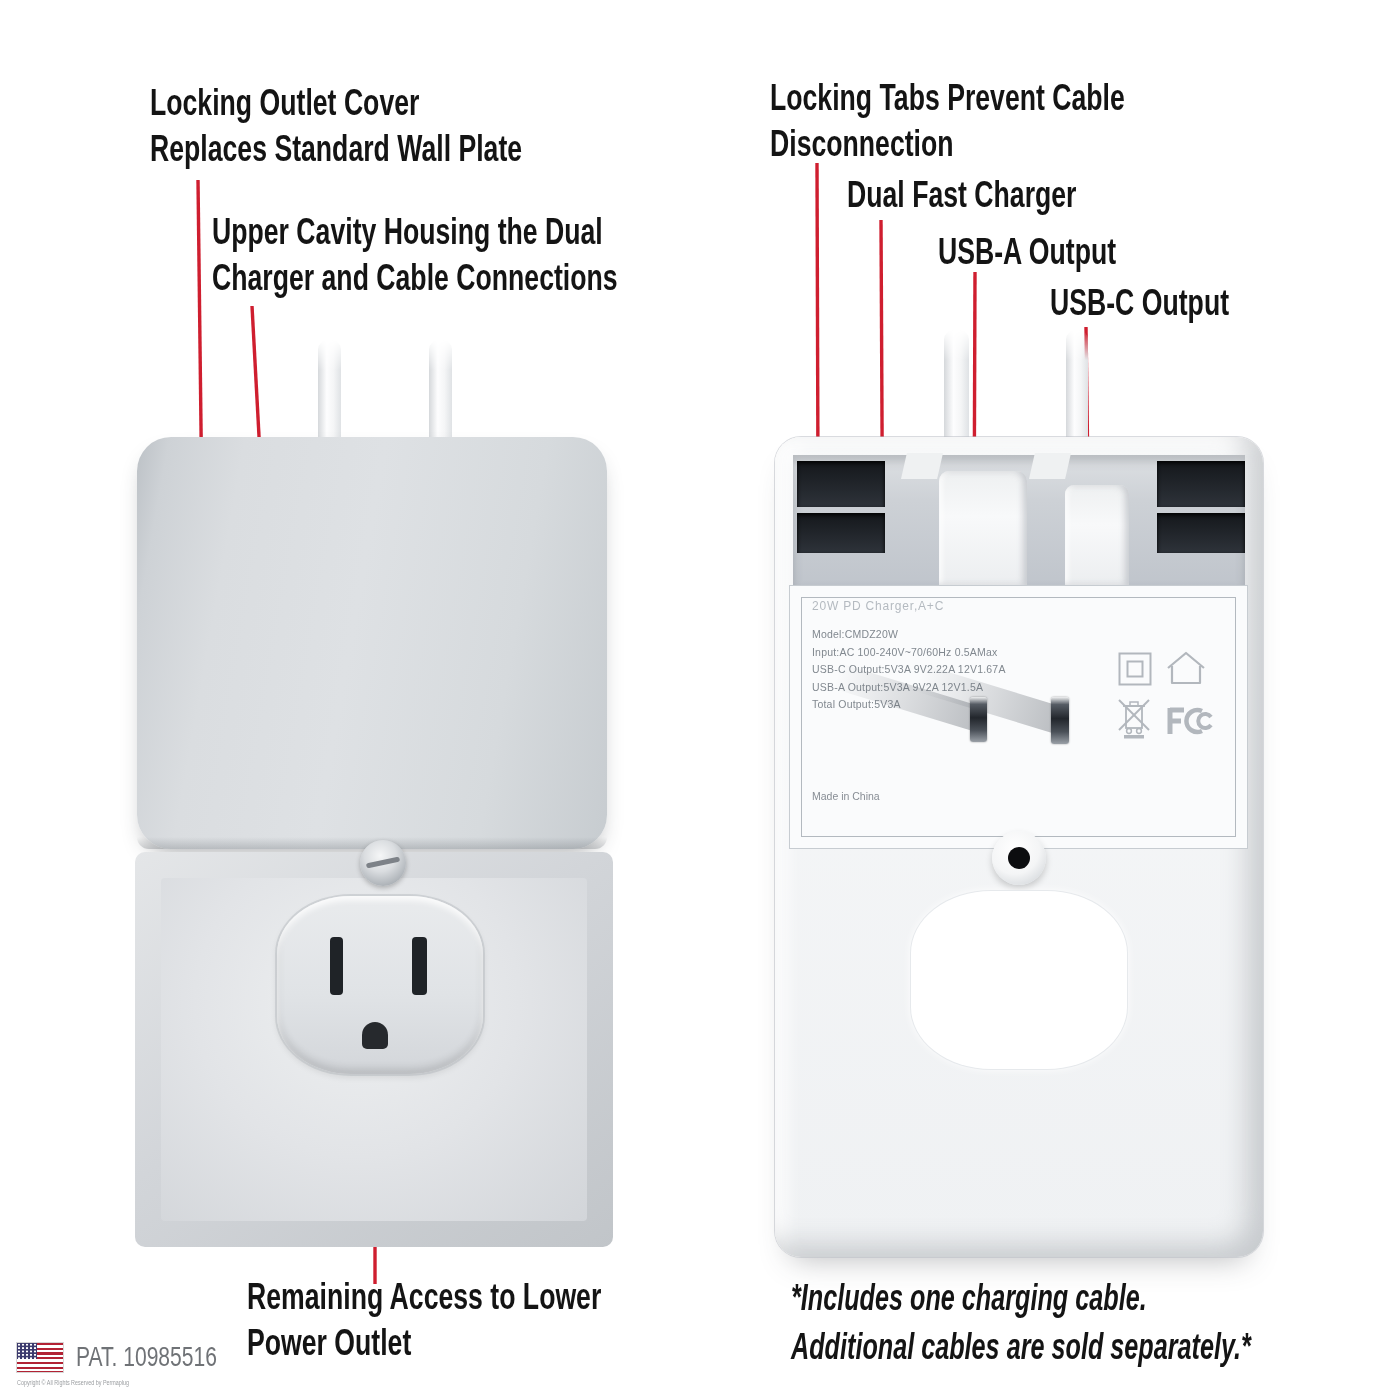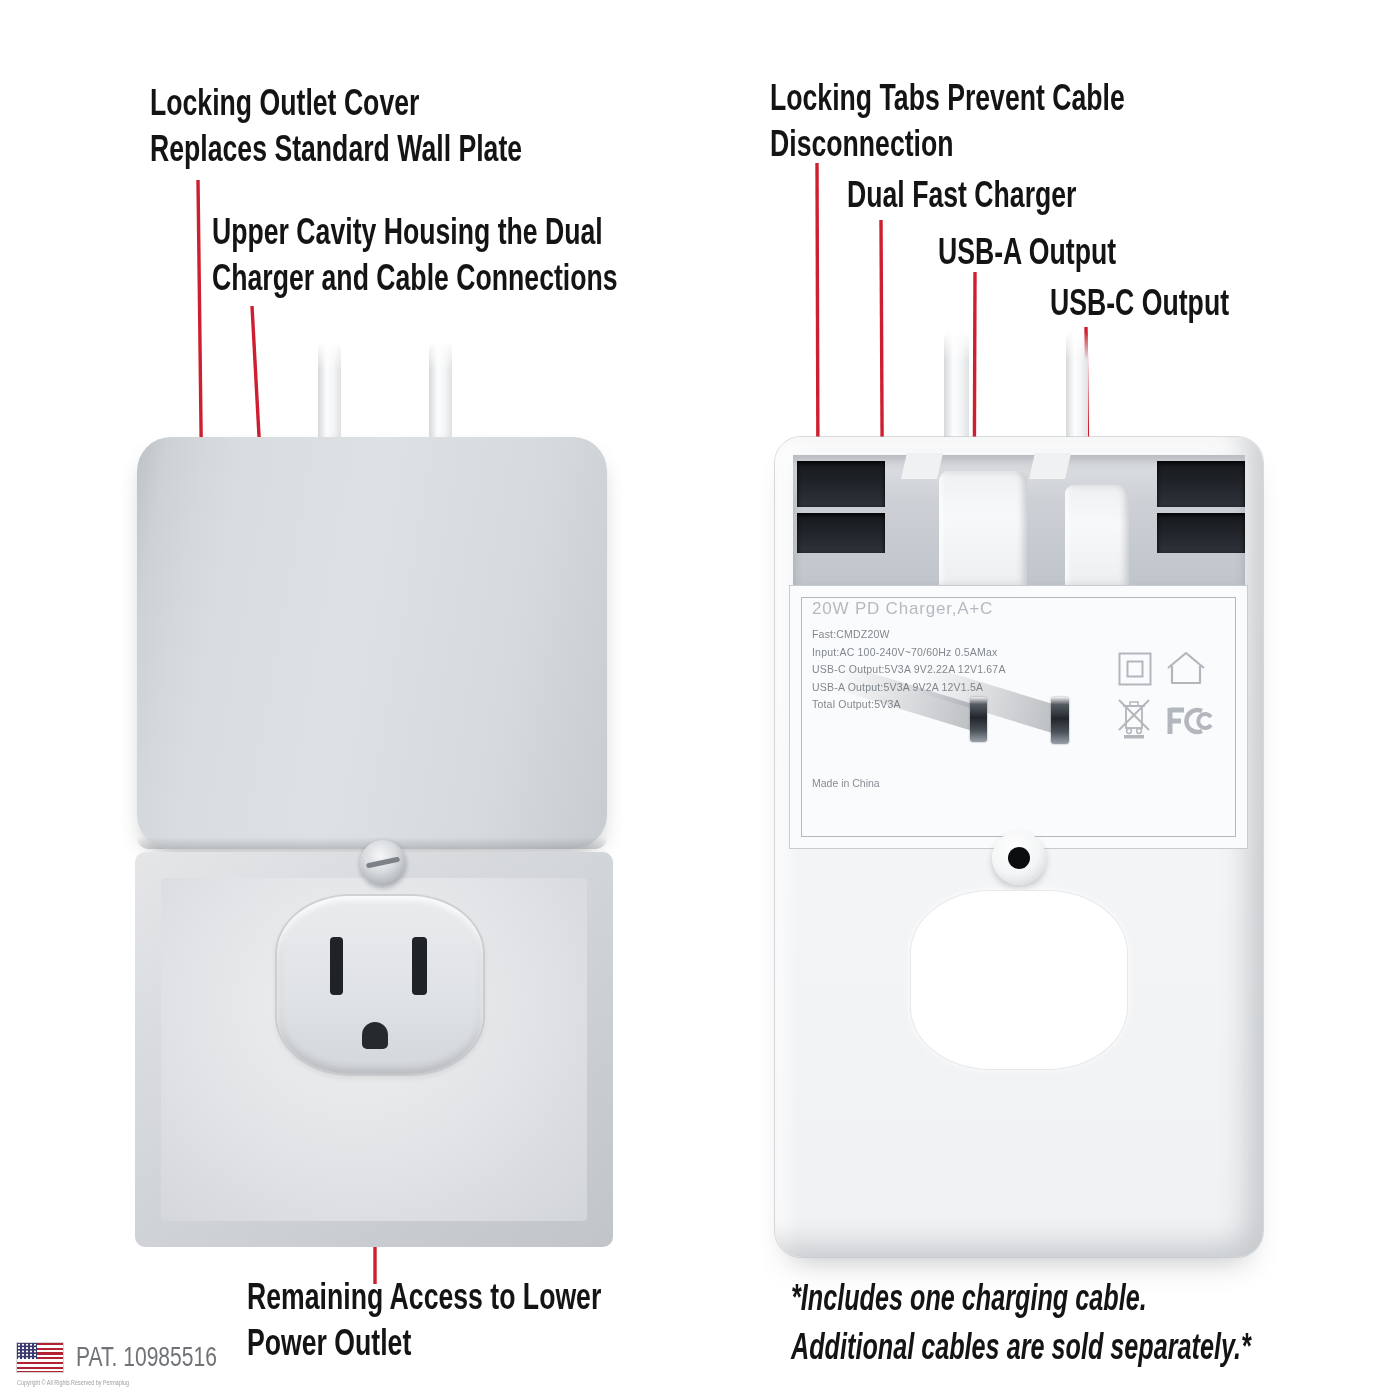--- a/index.html
+++ b/index.html
@@ -40,21 +40,21 @@
                          0 18px 30px -16px rgba(60,64,70,.35);}
   .cavity{background:linear-gradient(180deg,#dde0e3 0%,#cdd1d6 35%,#c0c5cc 100%);
           box-shadow:inset 0 6px 10px rgba(70,75,82,.25);}
   .tab-slot{background:linear-gradient(180deg,#14171b 0%,#2e333a 100%);box-shadow:inset 0 2px 4px #000;}
   .plug{background:linear-gradient(180deg,#eef0f1 0%,#f8f9fa 40%,#eceef0 100%);
         box-shadow:inset -4px 0 6px rgba(150,156,163,.45),inset 3px 0 5px rgba(255,255,255,.9);}
   .chamfer-wall{background:#eff1f2;clip-path:polygon(14% 0,100% 0,86% 100%,0 100%);}
   .spec-label{background:#fafbfc;border:1px solid #c7ccd1;}
   .spec-label-inner{border:1px solid #b3b9bf;}
   .spec{font-size:10.5px;line-height:17.6px;color:#81888f;letter-spacing:.2px;white-space:nowrap;}
-  .spec-title{font-size:17px;color:#b4bac0;letter-spacing:.8px;white-space:nowrap;}
+  .spec-title{font-size:12px;color:#b4bac0;letter-spacing:.8px;white-space:nowrap;}
   .spec-small{font-size:10.5px;color:#878d94;white-space:nowrap;}
   .prong{background:linear-gradient(180deg,#eff0f1 0%,#565c64 16%,#22262c 46%,#4a5058 74%,#9aa0a7 100%);
          border-radius:3px;box-shadow:0 0 2px rgba(0,0,0,.4);}
   .prong-shadow{background:linear-gradient(to right,rgba(96,102,110,0) 0%,rgba(96,102,110,.42) 100%);
                 transform:rotate(17deg);transform-origin:100% 0;}
   .screw-dome{border-radius:50%;background:radial-gradient(circle at 42% 34%,#ffffff 0%,#f4f5f6 52%,#dcdfe2 78%,#c6cacf 100%);
               box-shadow:0 4px 7px rgba(0,0,0,.18);}
   .screw-hole{border-radius:50%;background:#0c0d0f;}
   .outlet-cutout{background:#ffffff;border-radius:80px/62px;box-shadow:0 0 0 1px #e6e9ec,0 0 10px rgba(255,255,255,1);}
   .reg-icon svg{display:block;}
@@ -159,27 +159,27 @@
         <div class="abs chamfer-wall" style="left:236px;top:-2px;width:42px;height:26px;"></div>
 
         <div class="abs plug" style="left:146px;top:16px;width:88px;height:114px;border-radius:10px 10px 0 0;"></div>
         <div class="abs plug" style="left:272px;top:30px;width:64px;height:100px;border-radius:9px 9px 0 0;"></div>
       </div>
 
       <div class="abs spec-label" style="left:14px;top:148px;width:457px;height:262px;">
         <div class="abs spec-label-inner" style="left:11px;top:11px;right:11px;bottom:11px;"></div>
         <div class="abs spec-title" style="left:22px;top:13px;">20W PD Charger,A+C</div>
         <div class="abs" style="left:22px;top:40px;">
-          <div class="spec">Fast:CMDZ20W</div>
+          <div class="spec">Model:CMDZ20W</div>
           <div class="spec">Input:AC  100-240V~70/60Hz 0.5AMax</div>
           <div class="spec">USB-C Output:5V3A 9V2.22A 12V1.67A</div>
           <div class="spec">USB-A Output:5V3A 9V2A 12V1.5A</div>
           <div class="spec">Total Output:5V3A</div>
         </div>
-        <div class="abs spec-small" style="left:22px;top:191px;">Made in China</div>
+        <div class="abs spec-small" style="left:22px;top:204px;">Made in China</div>
 
         <div class="abs reg-icon" style="left:328px;top:66px;">
           <svg width="34" height="34" viewBox="0 0 34 34">
             <rect x="1.5" y="1.5" width="31" height="31" fill="none" stroke="#b2b7bd" stroke-width="2"></rect>
             <rect x="9.5" y="9.5" width="15" height="15" fill="none" stroke="#b2b7bd" stroke-width="2"></rect>
           </svg>
         </div>
         <div class="abs reg-icon" style="left:374px;top:64px;">
           <svg width="44" height="36" viewBox="0 0 44 36">
             <path d="M4 18 L22 3 L40 18 M8 16 L8 33 L36 33 L36 16" fill="none" stroke="#b2b7bd" stroke-width="2.2" stroke-linejoin="round"></path>

